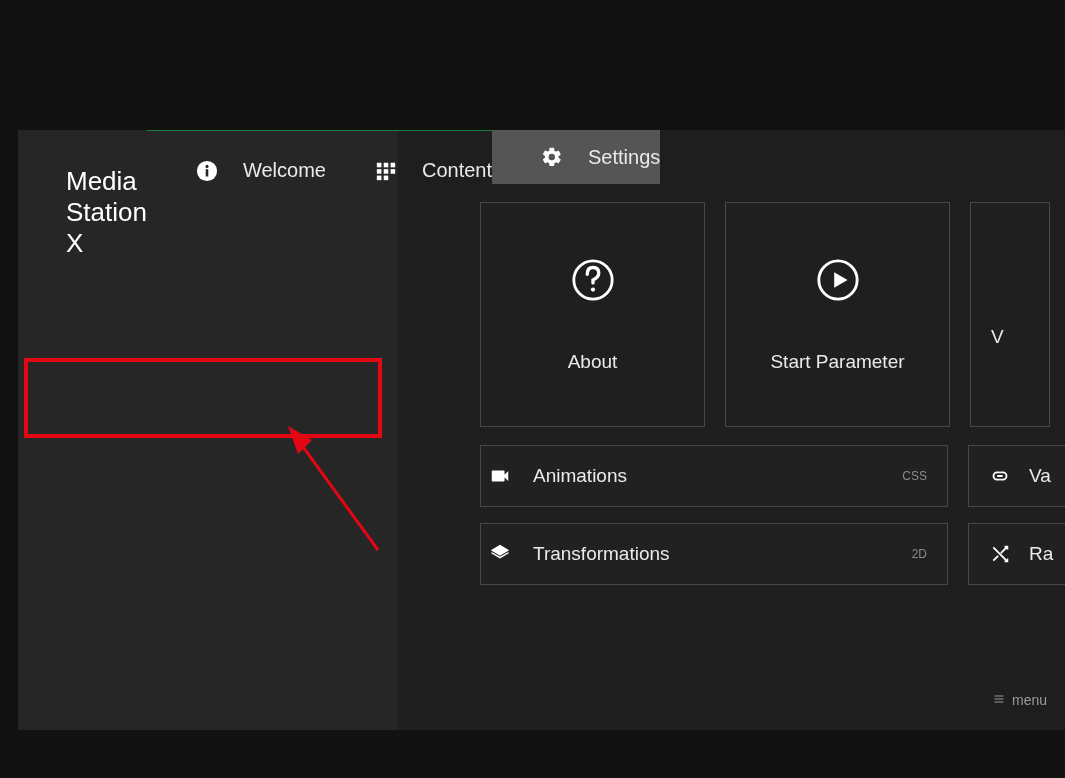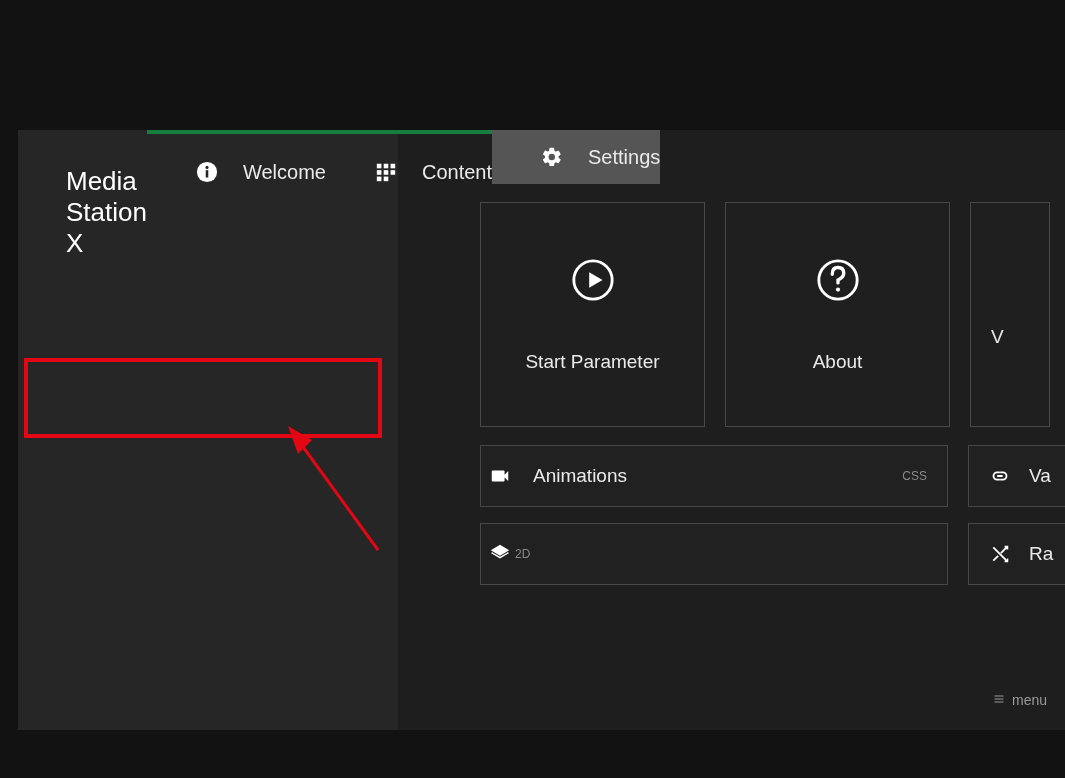--- a/index.html
+++ b/index.html
@@ -33,21 +33,21 @@
     font-weight: 400;
     color: #fff;
     padding: 36px 0 28px 48px;
   }
   .sidebar-item {
     display: flex;
     align-items: center;
     gap: 24px;
     padding: 0 0 0 48px;
     height: 80px;
-    border-top: 4px solid #15803d;
+    border-top: 1px solid #15803d;
     cursor: pointer;
   }
   .sidebar-item:first-of-type { border-top: none; height: 66px; padding-bottom: 10px;}
   .sidebar-item:last-of-type { border-bottom: 1px solid #3a3a3a; }
   .sidebar-item.selected {
     background: #555555;
     height: 54px;
     border: none;
     align-items: center;
   }
@@ -206,34 +206,34 @@
     </div>
   </div>
 
   <div class="main">
 
     <div class="tile-row">
       <div class="tile">
         <span class="tile-icon">
           <svg viewBox="0 0 48 48">
               <circle cx="24" cy="24" r="20"></circle>
-              <polygon points="20,16 20,32 34,24" fill="#fff" stroke="none"></polygon>
-            </svg>
-        </span>
-        <span class="tile-label">Start Parameter</span>
+              <path d="M18 18 q0 -7 6 -7 q6 0 6 6 q0 4 -6 7 v3" stroke="#fff" stroke-width="3.5" fill="none" stroke-linecap="round"></path>
+              <circle cx="24" cy="34" r="2.2" fill="#fff" stroke="none"></circle>
+            </svg>
+        </span>
+        <span class="tile-label">About</span>
       </div>
       <div class="tile">
         <span class="tile-icon">
           <svg viewBox="0 0 48 48">
               <circle cx="24" cy="24" r="20"></circle>
-              <path d="M18 18 q0 -7 6 -7 q6 0 6 6 q0 4 -6 7 v3" stroke="#fff" stroke-width="3.5" fill="none" stroke-linecap="round"></path>
-              <circle cx="24" cy="34" r="2.2" fill="#fff" stroke="none"></circle>
-            </svg>
-        </span>
-        <span class="tile-label">About</span>
+              <polygon points="20,16 20,32 34,24" fill="#fff" stroke="none"></polygon>
+            </svg>
+        </span>
+        <span class="tile-label">Start Parameter</span>
       </div>
       <div class="tile" style="width:80px; align-items:flex-start; padding-left:20px;">
         <span class="tile-icon"></span>
         <span class="tile-label">V</span>
       </div>
     </div>
 
     <div class="setting-row">
       <div class="setting wide">
         <span class="s-icon">
@@ -254,20 +254,21 @@
       </div>
     </div>
 
     <div class="setting-row">
       <div class="setting wide">
         <span class="s-icon">
           <svg viewBox="0 0 24 24">
               <path d="M12 2 2 8l10 6 10-6Zm0 13L3.5 10 2 11l10 6 10-6-1.5-1Z"></path>
             </svg>
         </span>
+        <span class="s-label">Transformations</span>
         <span class="s-value">2D</span>
       </div>
       <div class="setting narrow" style="width:100px;">
         <span class="s-icon">
           <svg viewBox="0 0 24 24">
               <path d="M17 3h4v4h-2V6.4l-5.3 5.3-1.4-1.4L17.6 5H17Zm4 14v4h-4v-2h.6L4 5.4 5.4 4l14.2 14.2V17ZM4 18.6 9.3 13.3l1.4 1.4L5.4 20Z"></path>
             </svg>
         </span>
         <span class="s-label">Ra</span>
       </div>

